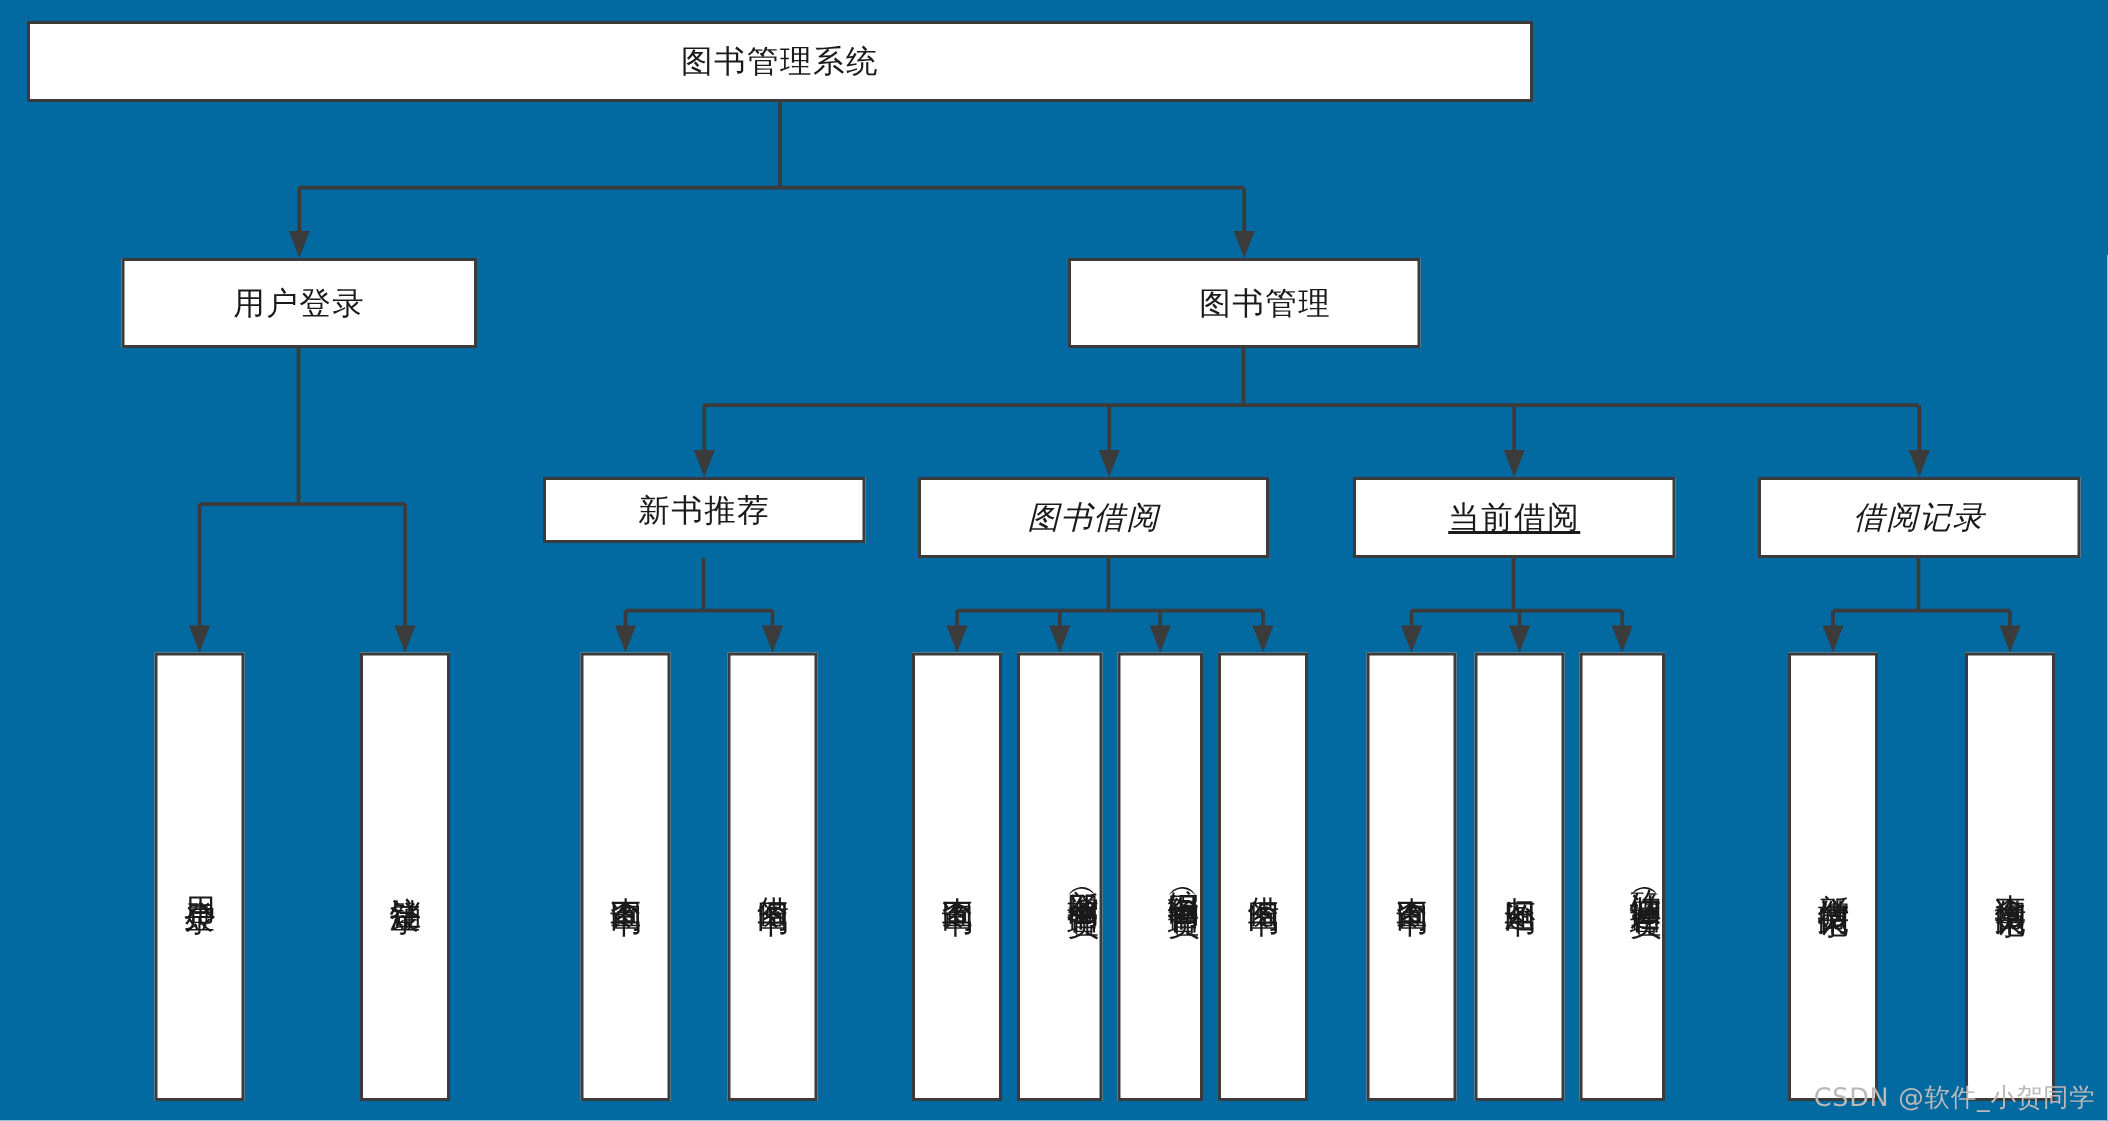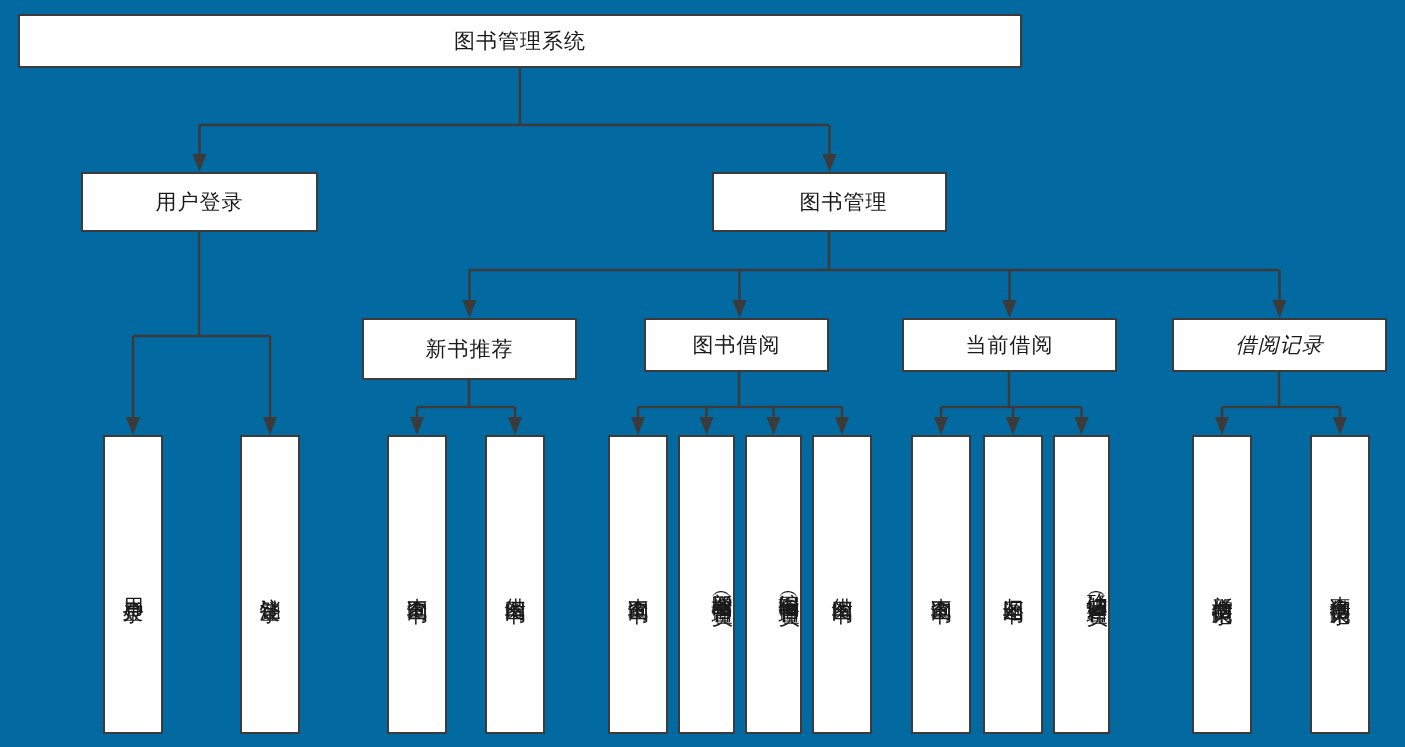--- a/index.html
+++ b/index.html
@@ -128,27 +128,27 @@
   <div id="nodes">
       <div class="node horiz" style="left: 18px; top: 14px; width: 1004px; height: 54px;">
         <span class="vtext">图书管理系统</span>
       </div>
       <div class="node horiz" style="left: 81px; top: 172px; width: 237px; height: 60px;">
         <span class="vtext">用户登录</span>
       </div>
       <div class="node horiz" style="left: 712px; top: 172px; width: 235px; height: 60px; padding-left: 28px;">
         <span class="vtext">图书管理</span>
       </div>
-      <div class="node horiz" style="left: 362px; top: 318px; width: 215px; height: 62px;">
+      <div class="node horiz" style="left: 362px; top: 318px; width: 215px; height: 44px;">
         <span class="vtext">新书推荐</span>
       </div>
-      <div class="node horiz" style="left: 644px; top: 318px; width: 185px; height: 54px;">
+      <div class="node horiz" style="left: 612px; top: 318px; width: 234px; height: 54px; font-style: italic;">
         <span class="vtext">图书借阅</span>
       </div>
-      <div class="node horiz" style="left: 902px; top: 318px; width: 215px; height: 54px;">
+      <div class="node horiz" style="left: 902px; top: 318px; width: 215px; height: 54px; text-decoration: underline;">
         <span class="vtext">当前借阅</span>
       </div>
       <div class="node horiz" style="left: 1172px; top: 318px; width: 215px; height: 54px; font-style: italic;">
         <span class="vtext">借阅记录</span>
       </div>
       <div class="node vert" style="left: 103px; top: 435px; width: 60px; height: 299px;">
         <span class="vtext">用户登录</span>
       </div>
       <div class="node vert" style="left: 240px; top: 435px; width: 60px; height: 299px;">
         <span class="vtext">注销登录</span>
@@ -180,13 +180,14 @@
       <div class="node vert topalign" style="left: 1053px; top: 435px; width: 57px; height: 299px;">
         <span class="vtext">确认归还（管理员）</span>
       </div>
       <div class="node vert" style="left: 1192px; top: 435px; width: 60px; height: 299px;">
         <span class="vtext">新增借阅记录</span>
       </div>
       <div class="node vert" style="left: 1310px; top: 435px; width: 60px; height: 299px;">
         <span class="vtext">查询借阅记录</span>
       </div>
     </div>
+  <div class="watermark">CSDN @软件_小贺同学</div>
 </div>
 
 </body></html>

